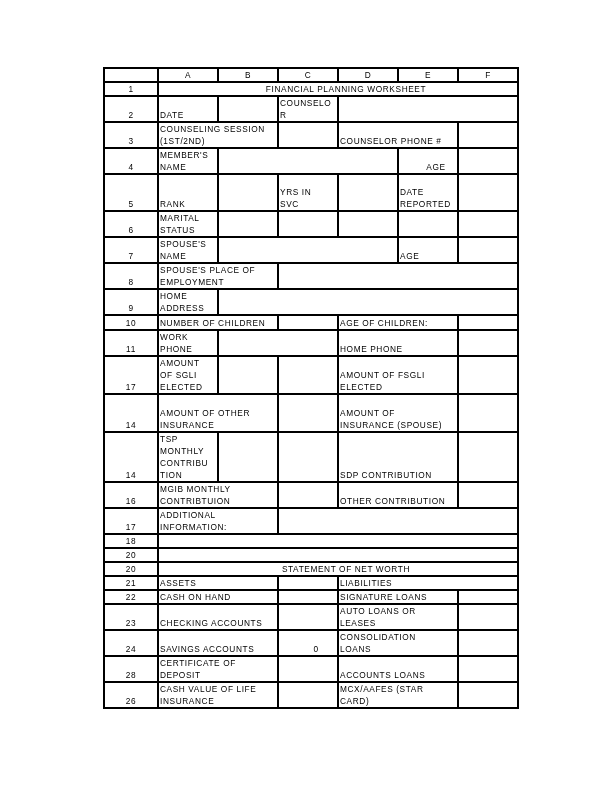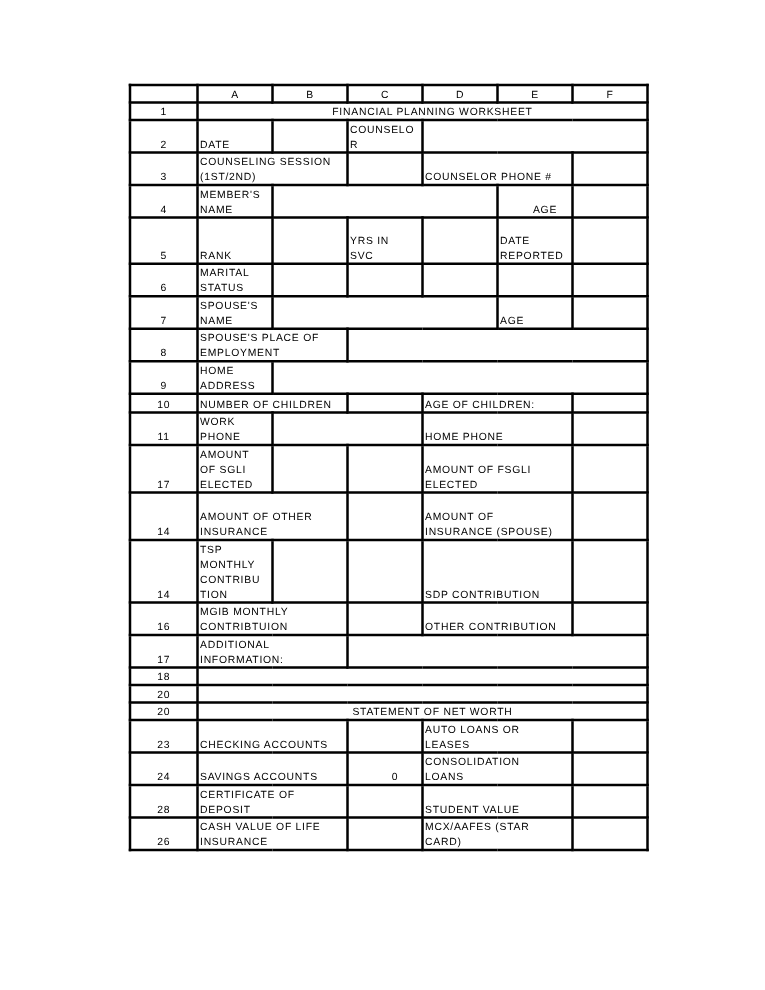--- a/index.html
+++ b/index.html
@@ -200,21 +200,34 @@
     <tr style="height:12px">
       <td class="rh">20</td>
       <td colspan="6"></td>
     </tr>
 
     <tr style="height:13px">
       <td class="rh">20</td>
       <td colspan="6" class="ctr">STATEMENT OF NET WORTH</td>
     </tr>
 
-
+    <tr style="height:12px">
+      <td class="rh">21</td>
+      <td colspan="2">ASSETS</td>
+      <td></td>
+      <td colspan="3">LIABILITIES</td>
+    </tr>
+
+    <tr style="height:13px">
+      <td class="rh">22</td>
+      <td colspan="2">CASH ON HAND</td>
+      <td></td>
+      <td colspan="2">SIGNATURE LOANS</td>
+      <td></td>
+    </tr>
 
     <tr style="height:26px">
       <td class="rh">23</td>
       <td colspan="2">CHECKING ACCOUNTS</td>
       <td></td>
       <td colspan="2">AUTO LOANS OR
 LEASES</td>
       <td></td>
     </tr>
 
@@ -225,21 +238,21 @@
       <td colspan="2">CONSOLIDATION
 LOANS</td>
       <td></td>
     </tr>
 
     <tr style="height:25px">
       <td class="rh">28</td>
       <td colspan="2">CERTIFICATE OF
 DEPOSIT</td>
       <td></td>
-      <td colspan="2">STUDENT VALUE</td>
+      <td colspan="2">ACCOUNTS LOANS</td>
       <td></td>
     </tr>
 
     <tr style="height:26px">
       <td class="rh">26</td>
       <td colspan="2">CASH VALUE OF LIFE
 INSURANCE</td>
       <td></td>
       <td colspan="2">MCX/AAFES (STAR
 CARD)</td>

